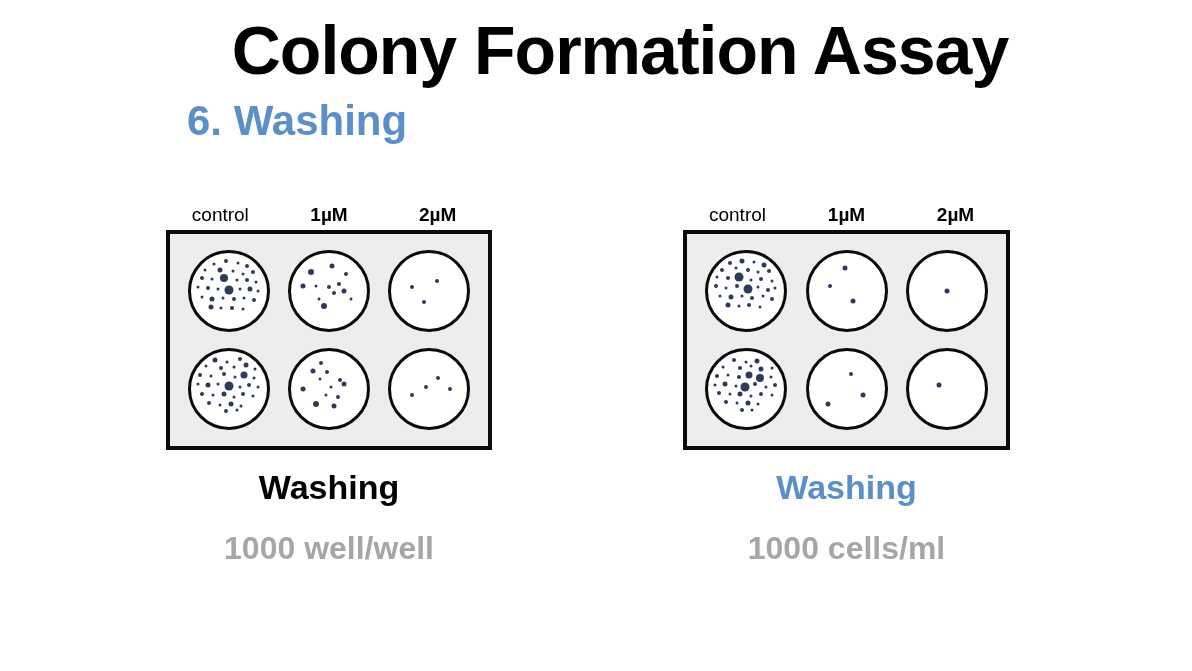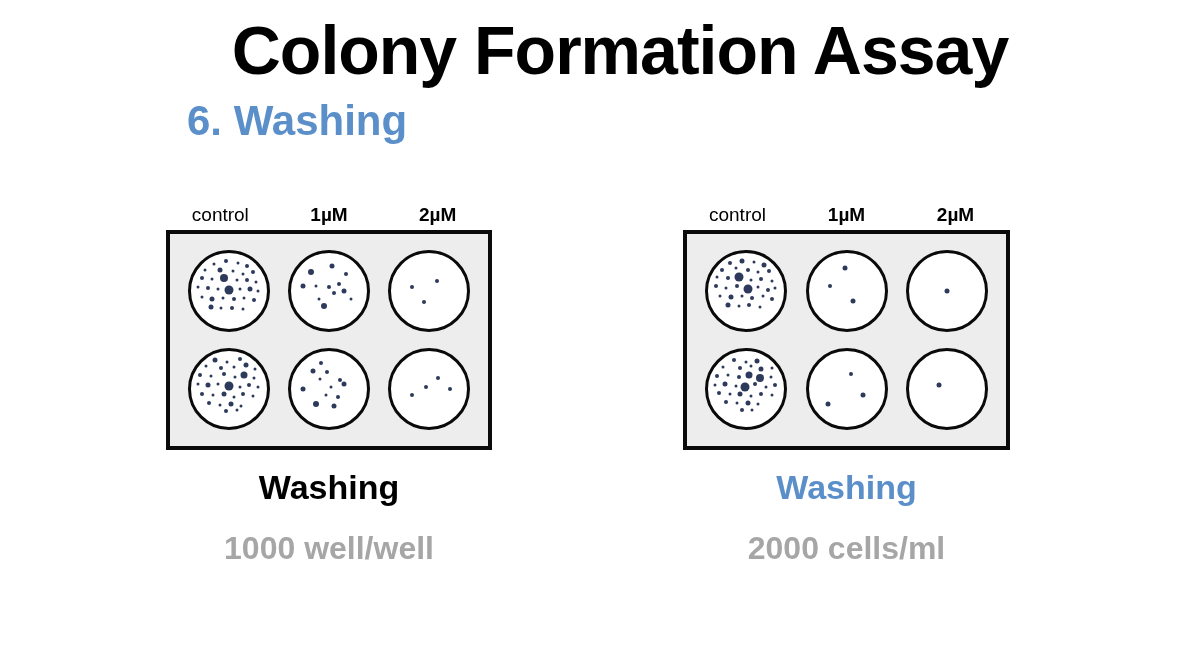--- a/index.html
+++ b/index.html
@@ -351,14 +351,14 @@
             <span class="colony" style="left: 72%; top: 58%; width: 5px; height: 5px; background: rgb(46, 58, 92);"></span>
             <span class="colony" style="left: 26%; top: 70%; width: 5px; height: 5px; background: rgb(46, 58, 92);"></span>
           </div>
           <div class="well" title="2µM">
             <span class="colony" style="left: 40%; top: 45%; width: 5px; height: 5px; background: rgb(46, 58, 92);"></span>
           </div>
         </div>
       </div>
   </div>
   <div class="panel-name blue">Washing</div>
-  <div class="panel-note">2000 cells/ml</div>
+  <div class="panel-note">1000 cells/ml</div>
 </div>
 
 </body></html>

